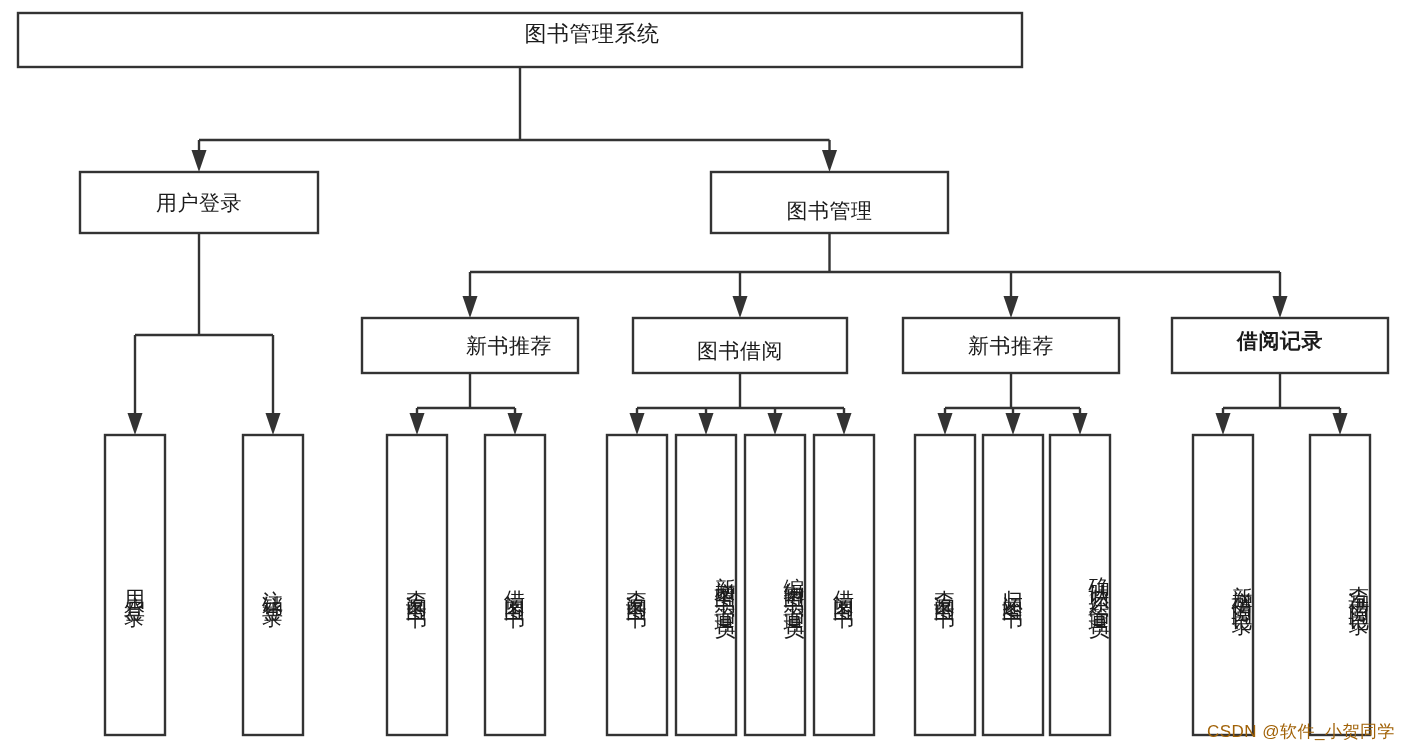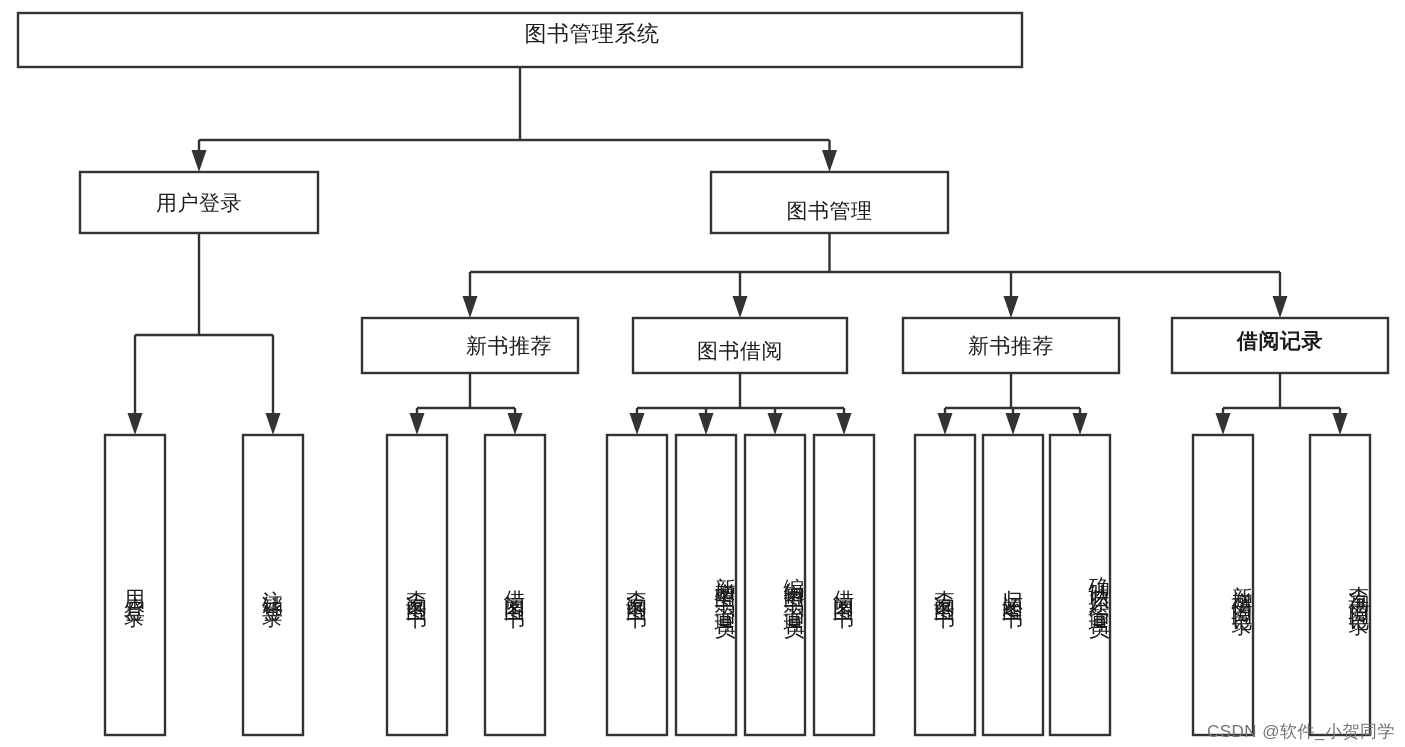--- a/index.html
+++ b/index.html
@@ -71,21 +71,21 @@
   }
   .node-label.vertical.short {
     align-items: center;
     padding-top: 0;
   }
   .watermark {
     position: absolute;
     right: 10px;
     bottom: 4px;
     font-size: 17px;
-    color: #737373;
+    color: #a16207;
     font-family: "Liberation Sans", "DejaVu Sans", sans-serif;
     letter-spacing: 0.5px;
     user-select: none;
   }
 </style>
 </head>
 <body>
 
 <div id="canvas">
   <svg id="diagram" viewBox="0 0 1405 747">

